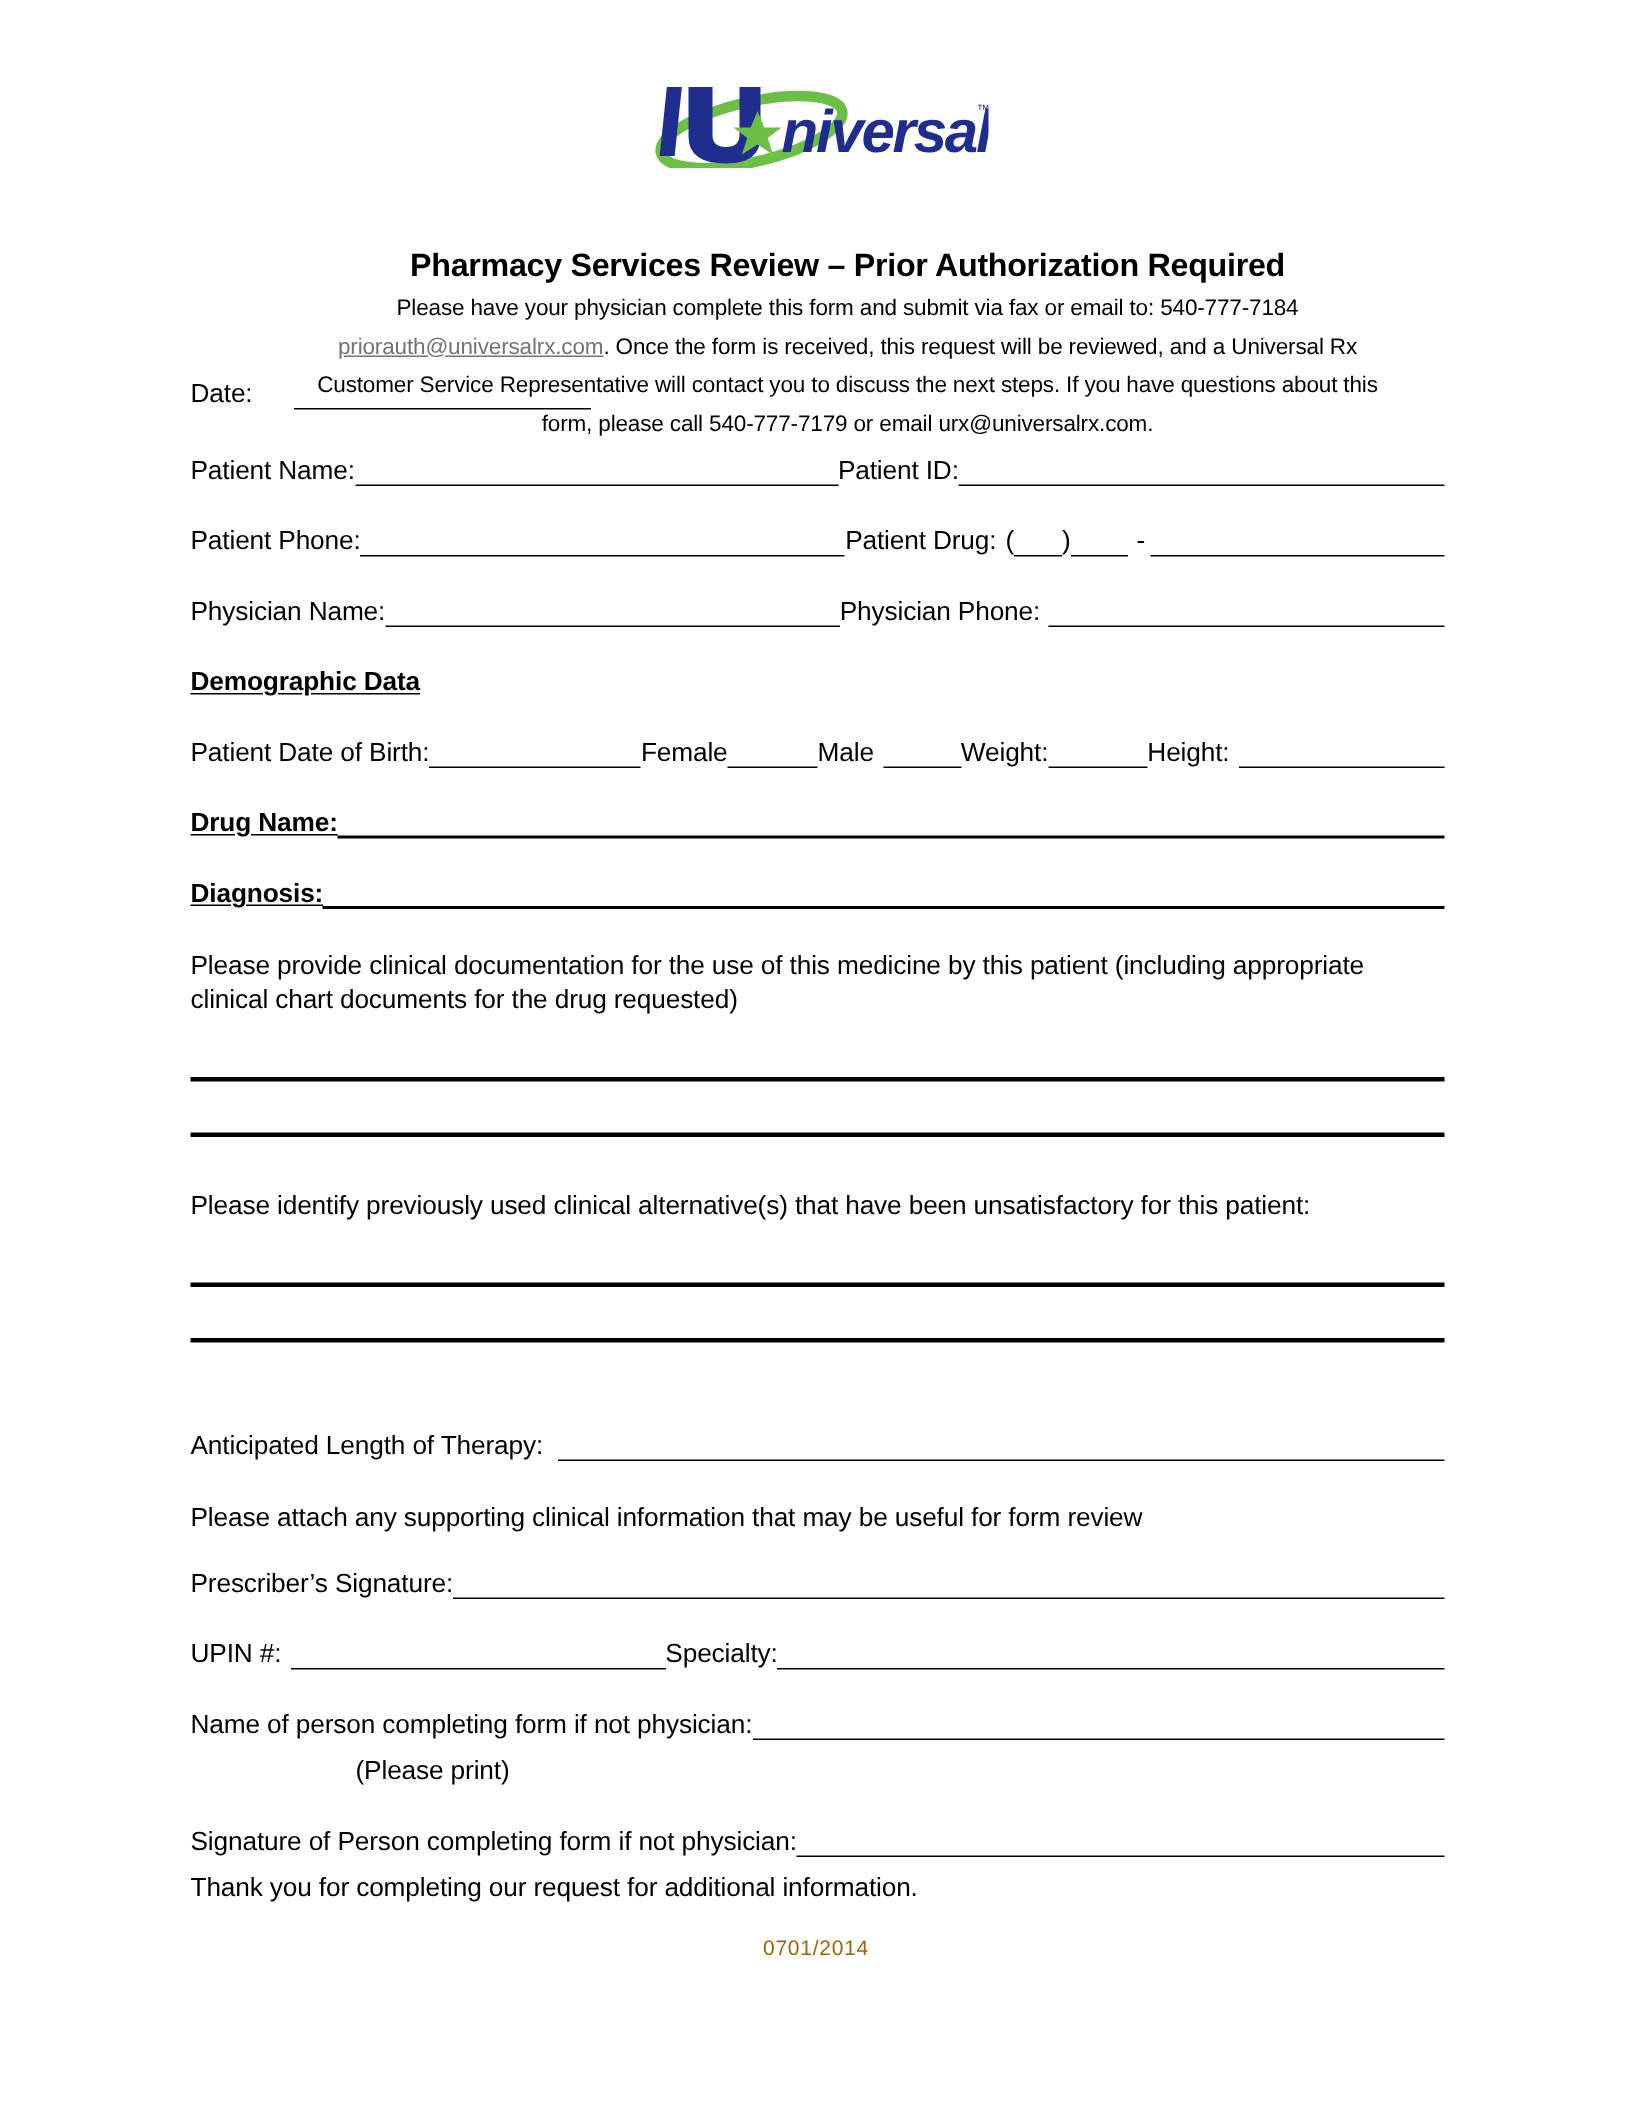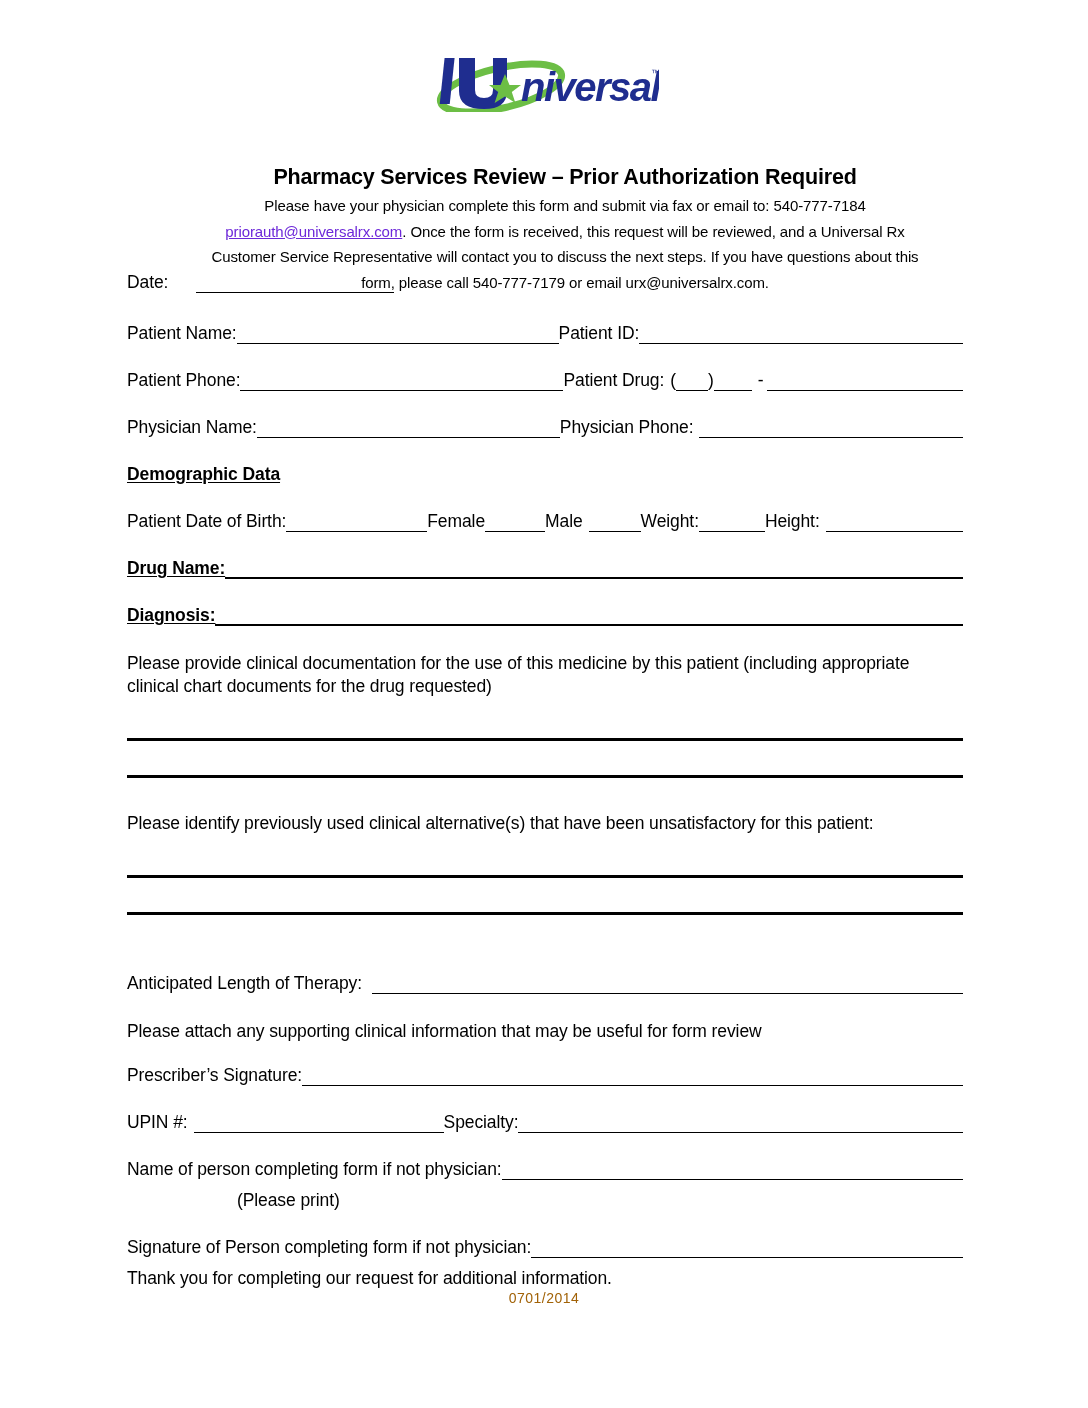--- a/index.html
+++ b/index.html
@@ -54,29 +54,29 @@
     margin: 0 0 3px 0;
     white-space: nowrap;
   }
   .header-para {
     font-size: 15px;
     line-height: 25.5px;
     margin: 0;
     letter-spacing: -0.1px;
   }
   .mail-link {
-    color: #6d28d9;
+    color: #737373;
     text-decoration: underline;
   }
 
   
   .form-body {
     position: absolute;
     left: 127px;
-    top: 272px;
+    top: 252px;
     width: 836px;
     font-size: 17.5px;
     line-height: 21px;
     letter-spacing: -0.1px;
   }
 
   .row {
     position: relative;
     display: flex;
     align-items: flex-end;

